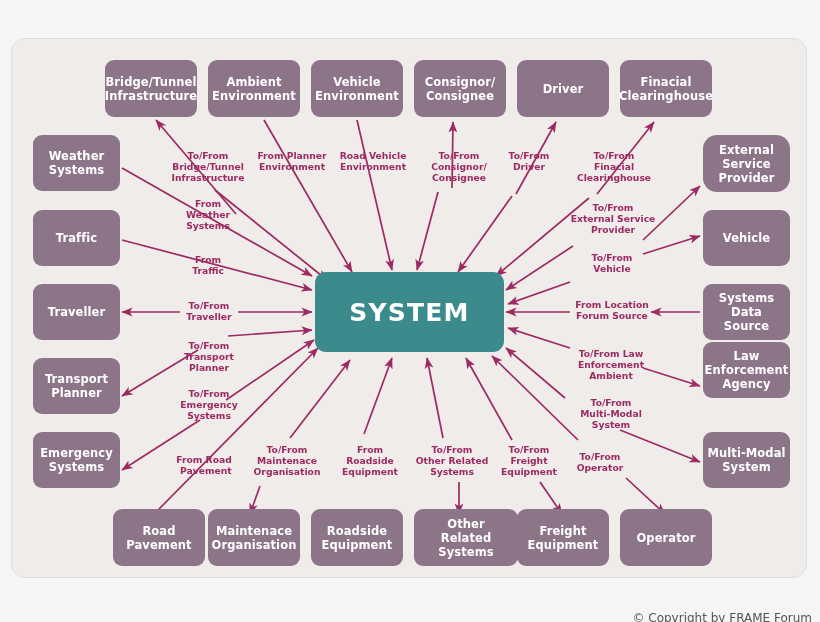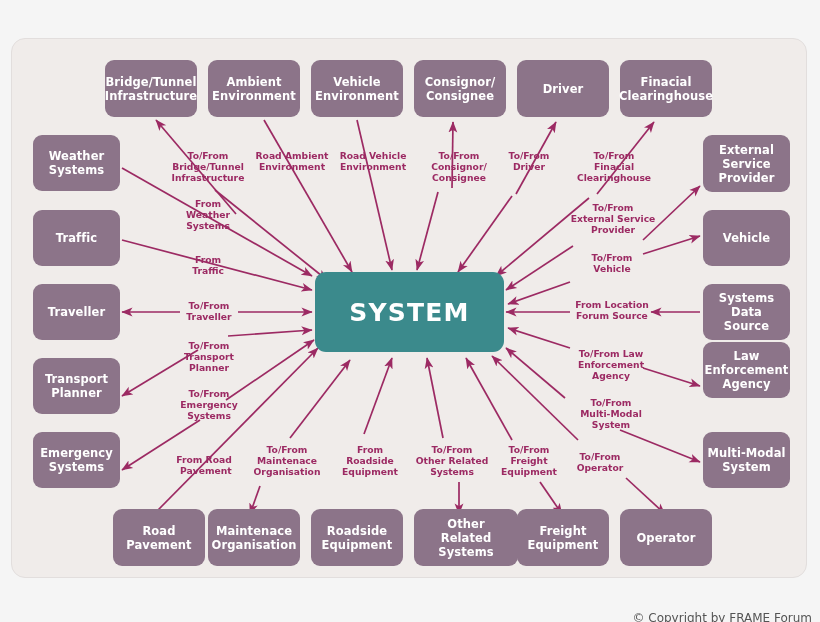--- a/index.html
+++ b/index.html
@@ -135,21 +135,21 @@
 Consignee</span>
     </div>
   <div class="node" style="left:517px;top:60px;width:92px;height:57px;">
       <span style="white-space: pre-line;">Driver</span>
     </div>
   <div class="node" style="left:620px;top:60px;width:92px;height:57px;">
       <span style="white-space: pre-line;">Finacial
 Clearinghouse</span>
     </div>
 
-  <div class="node" style="left:703px;top:135px;width:87px;height:57px;">
+  <div class="node" style="left:703px;top:135px;width:87px;height:57px;border-radius:14px;">
       <span style="white-space: pre-line;">External
 Service
 Provider</span>
     </div>
   <div class="node" style="left:703px;top:210px;width:87px;height:56px;">
       <span style="white-space: pre-line;">Vehicle</span>
     </div>
   <div class="node" style="left:703px;top:284px;width:87px;height:56px;">
       <span style="white-space: pre-line;">Systems
 Data Source</span>
@@ -208,42 +208,42 @@
 Systems</span>
     </div>
 
   <div id="system">
       <span style="white-space: pre-line;">SYSTEM</span>
     </div>
 
   <div class="elabel" style="left:208px;top:166px;">To/From
 Bridge/Tunnel
 Infrastructure</div>
-  <div class="elabel" style="left:292px;top:161px;">Road Ambient
+  <div class="elabel" style="left:292px;top:161px;">From Planner
 Environment</div>
   <div class="elabel" style="left:373px;top:161px;">Road Vehicle
 Environment</div>
   <div class="elabel" style="left:459px;top:166px;">To/From
 Consignor/
 Consignee</div>
   <div class="elabel" style="left:529px;top:161px;">To/From
 Driver</div>
   <div class="elabel" style="left:614px;top:166px;">To/From
 Finacial
 Clearinghouse</div>
   <div class="elabel" style="left:613px;top:218px;">To/From
 External Service
 Provider</div>
   <div class="elabel" style="left:612px;top:263px;">To/From
 Vehicle</div>
   <div class="elabel" style="left:612px;top:310px;">From Location
 Forum Source</div>
   <div class="elabel" style="left:611px;top:364px;">To/From Law
 Enforcement
-Agency</div>
+Ambient</div>
   <div class="elabel" style="left:611px;top:413px;">To/From
 Multi-Modal
 System</div>
   <div class="elabel" style="left:600px;top:462px;">To/From
 Operator</div>
   <div class="elabel" style="left:529px;top:460px;">To/From
 Freight
 Equipment</div>
   <div class="elabel" style="left:452px;top:460px;">To/From
 Other Related

